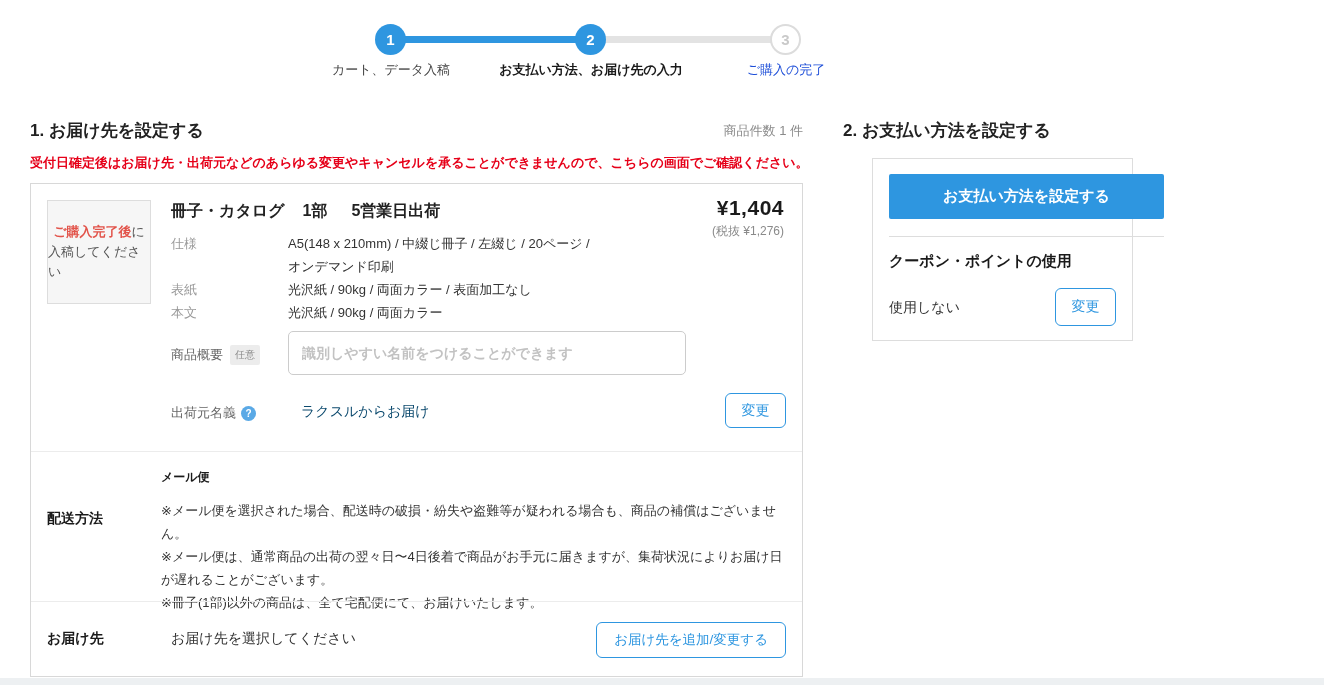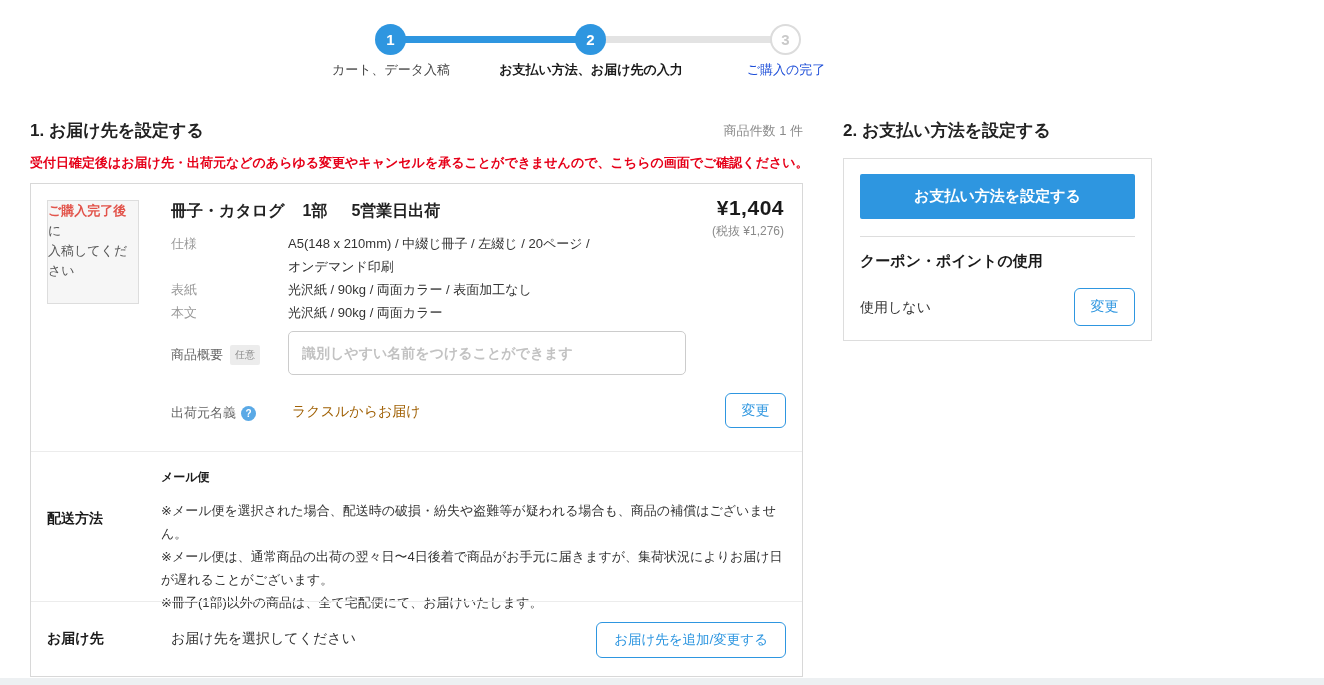--- a/index.html
+++ b/index.html
@@ -26,23 +26,23 @@
 
   
   .sec1-title { position:absolute; left:30px; top:119px; font-size:17px; font-weight:bold; color:#222; }
   .item-count { position:absolute; top:122px; left:703px; width:100px; text-align:right;
     font-size:13px; color:#8a8a8a; }
   .warning { position:absolute; left:30px; top:154px; font-size:13px; font-weight:bold; color:#e60019; }
 
   
   .main-card { position:absolute; left:30px; top:183px; width:773px; height:494px;
     background:#fff; border:1px solid #d8d8d8; }
-  .thumb { position:absolute; left:16px; top:16px; width:92px; height:104px;
+  .thumb { position:absolute; left:16px; top:16px; width:104px; height:104px;
     background:#f6f6f6; border:1px solid #ddd; display:flex; flex-direction:column;
-    align-items:center; font-size:13px; line-height:20px; color:#555; }
+    align-items:center; justify-content:center; font-size:13px; line-height:20px; color:#555; }
   .thumb .red { color:#e2534a; font-weight:bold; }
   .prod-title { position:absolute; left:140px; top:17px; display:flex; font-size:16px;
     font-weight:bold; color:#222; white-space:nowrap; }
   .prod-title .qty { margin-left:18px;text-align:center; }
   .prod-title .ship { margin-left:24px; }
   .price-block { position:absolute; right:18px; top:12px; text-align:right; }
   .price { font-size:21px; font-weight:bold; color:#1a1a1a; letter-spacing:.5px; }
   .price-tax { font-size:12px; color:#8a8a8a; margin-top:3px; }
   .specs { position:absolute; left:140px; top:48px; width:430px; }
   .spec-row { display:flex; font-size:13px; line-height:23px; }
@@ -55,41 +55,41 @@
     padding:3px 5px; border-radius:2px; }
   .summary-input { position:absolute; left:257px; top:147px; width:398px; height:44px;
     border:1px solid #ccc; border-radius:5px; font-size:14px; padding:0 13px; color:#333;
     outline:none; font-family:inherit;font-weight:bold; }
   .summary-input::placeholder { color:#c2c2c2; }
 
   .shipper-label-wrap { position:absolute; left:140px; top:220px; display:flex; align-items:center; }
   .shipper-label { font-size:13px; color:#666; }
   .help-icon { margin-left:5px; width:15px; height:15px; border-radius:50%; background:#5aa9e6;
     color:#fff; font-size:10px; font-weight:bold; display:flex; align-items:center; justify-content:center; }
-  .shipper-value { position:absolute; left:261px; top:219px; font-size:14px; color:#a16207; }
+  .shipper-value { position:absolute; left:270px; top:219px; font-size:14px; color:#0c4a6e; }
   .btn-outline { background:#fff; border:1px solid #2e96e0; color:#2e96e0; font-size:14px;
     border-radius:6px; cursor:pointer; font-family:inherit; }
   .shipper-change { position:absolute; right:16px; top:209px; width:61px; height:35px; }
 
   .divider { position:absolute; left:0; width:100%; border-top:1px solid #ececec; }
   .div1 { top:267px; } .div2 { top:417px; }
 
   .ship-method-label { position:absolute; left:16px; top:326px; font-size:14px; font-weight:bold; color:#1a1a1a; }
   .ship-content { position:absolute; left:130px; top:285px; width:632px; }
   .ship-method-name { font-size:12px; font-weight:bold; color:#1a1a1a; }
   .ship-notes { margin-top:13px; }
   .ship-notes p { font-size:13px; color:#333; line-height:23px; }
 
   .dest-label { position:absolute; left:16px; top:446px; font-size:14px; font-weight:bold; color:#1a1a1a; }
   .dest-value { position:absolute; left:140px; top:446px; font-size:14px; color:#333; }
   .dest-button { position:absolute; right:16px; top:438px; height:36px; padding:0 17px; font-size:13.5px; }
 
   
   .sec2-title { position:absolute; left:843px; top:119px; font-size:17px; font-weight:bold; color:#222; }
-  .pay-card { position:absolute; left:843px; top:158px; width:309px; height:183px;
+  .pay-card { position:absolute; left:872px; top:158px; width:261px; height:183px;
     background:#fff; border:1px solid #ddd; }
   .pay-button { position:absolute; left:16px; top:15px; width:275px; height:45px;
     background:#2e96e0; color:#fff; border:none; font-size:15px; font-weight:bold;
     border-radius:2px; cursor:pointer; font-family:inherit; }
   .pay-divider { position:absolute; left:16px; top:77px; width:275px; border-top:1px solid #ddd; }
   .coupon-title { position:absolute; left:16px; top:93px; font-size:15px; font-weight:bold; color:#1a1a1a; }
   .coupon-value { position:absolute; left:16px; top:140px; font-size:14px; color:#333; }
   .coupon-change { position:absolute; right:16px; top:129px; width:61px; height:38px; }
 
   .bottom-strip { position:absolute; left:0; top:678px; width:100%; height:7px; background:#edf0f2; }

